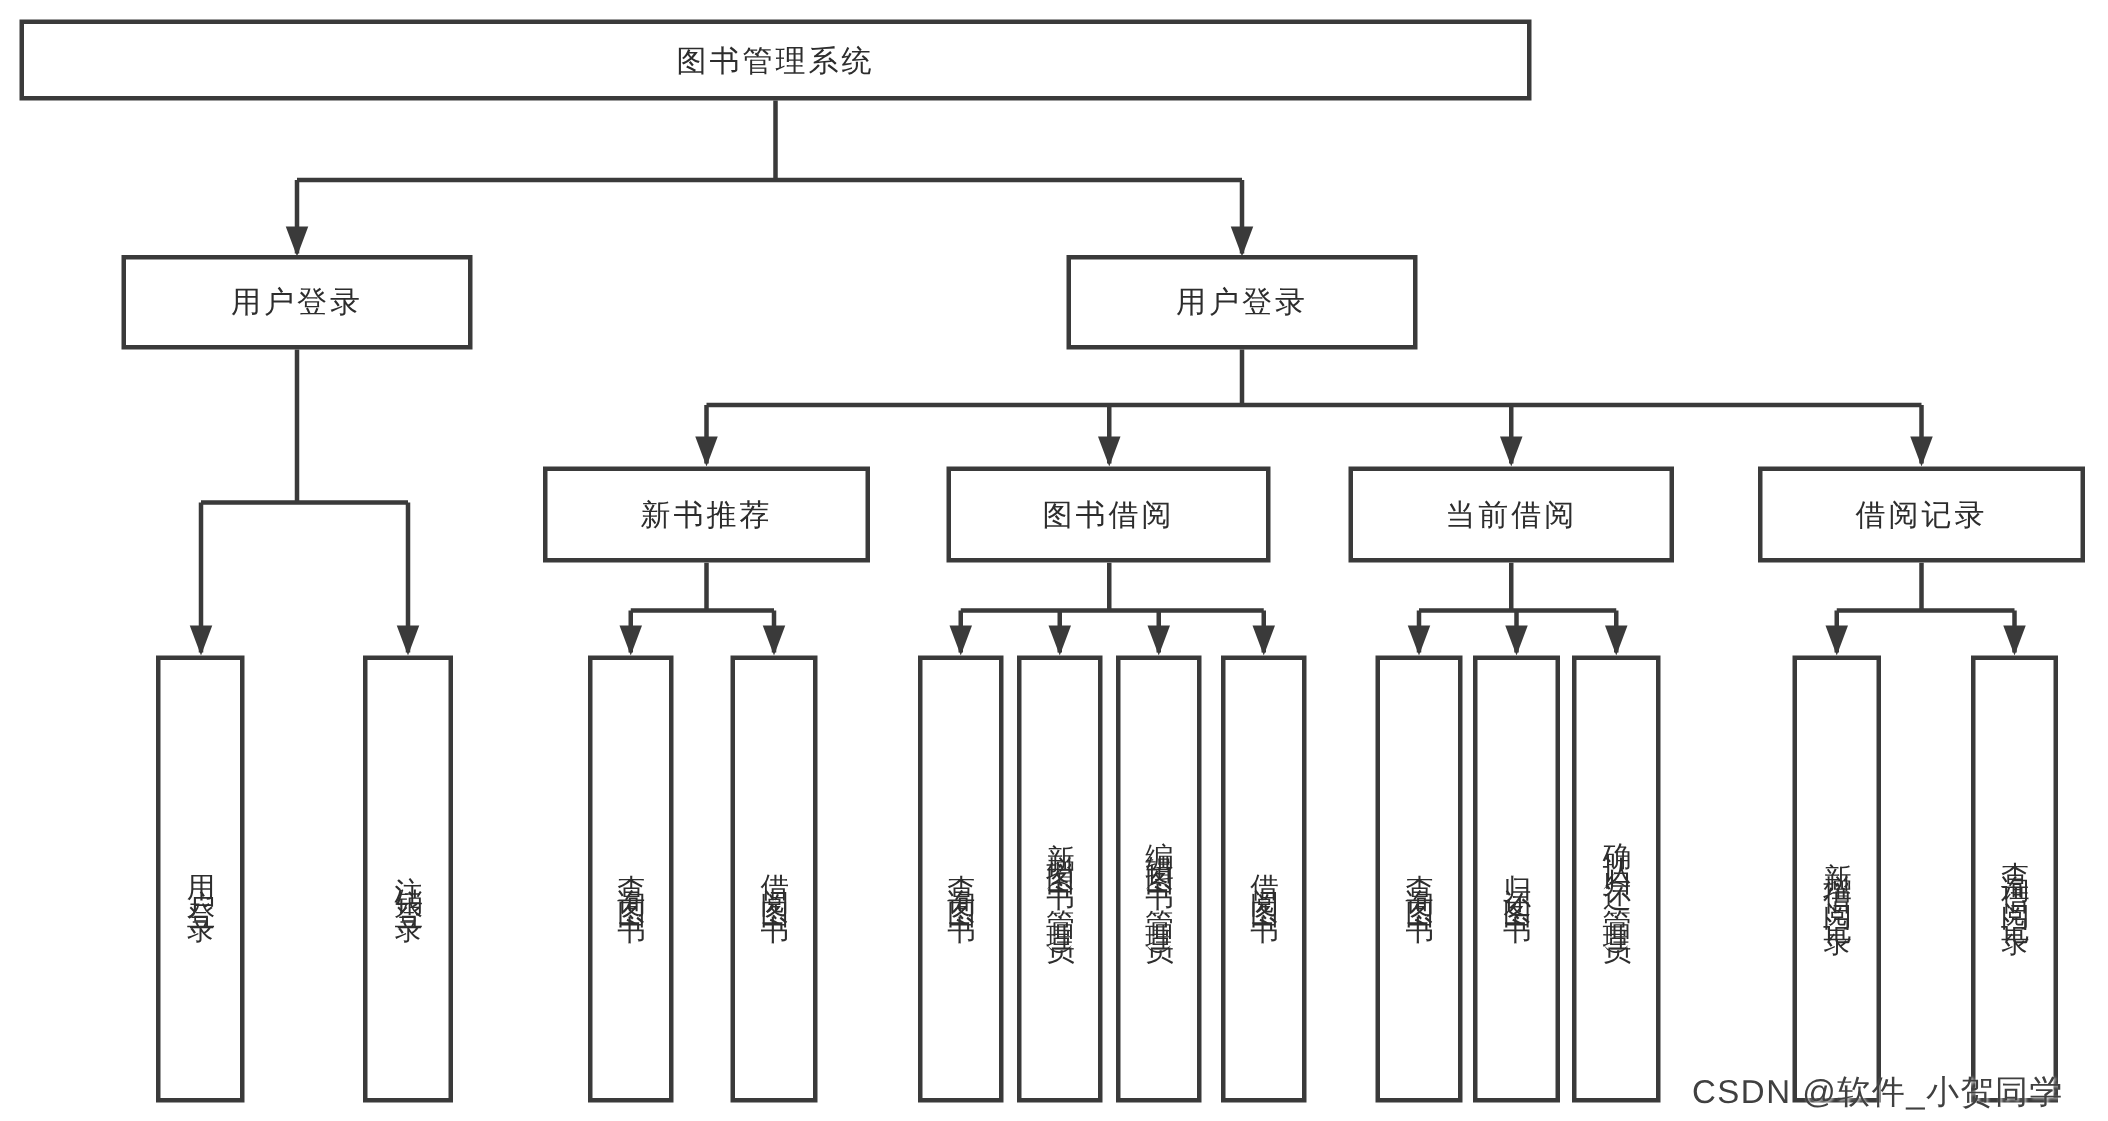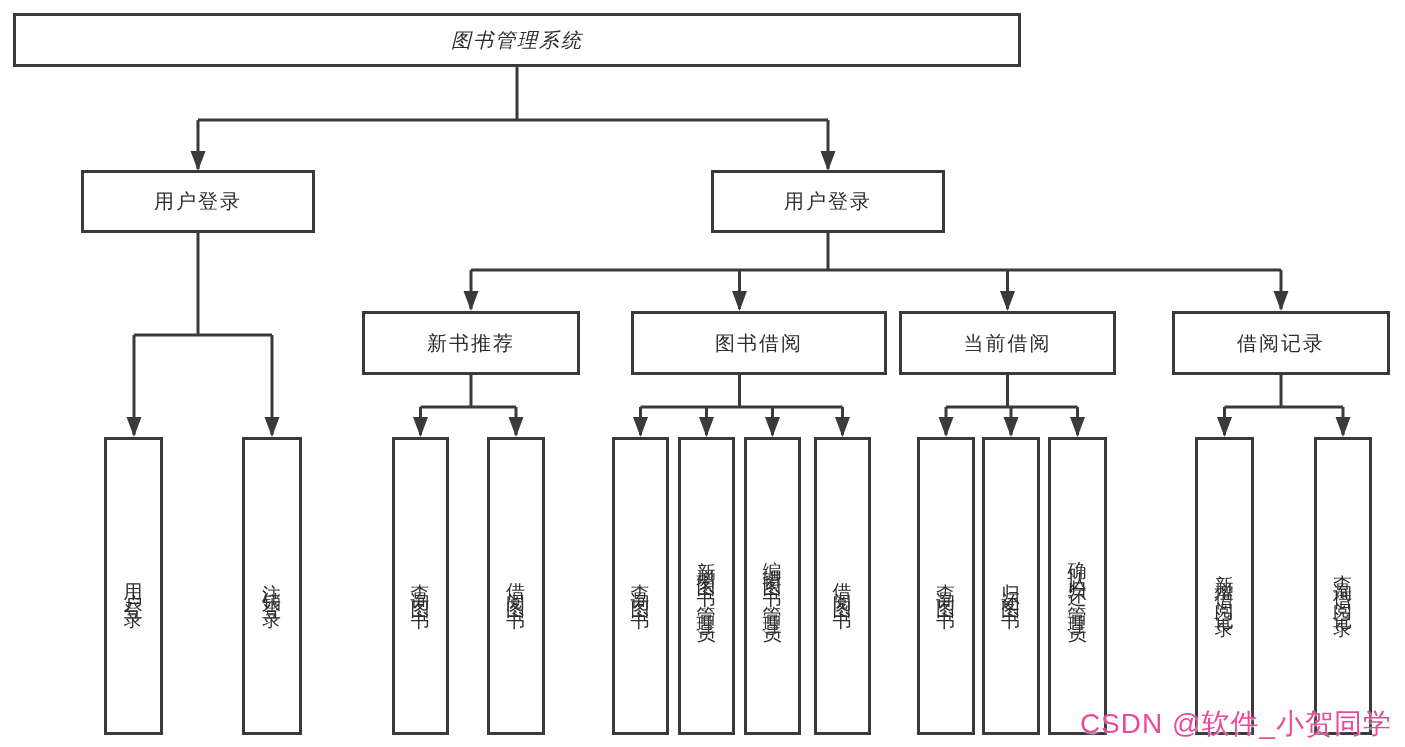--- a/index.html
+++ b/index.html
@@ -37,24 +37,24 @@
   }
   .vnode span {
     writing-mode: vertical-rl;
     text-orientation: mixed;
     font-size: 19px;
     letter-spacing: 9px;
     line-height: 1;
   }
   .watermark {
     position: absolute;
-    right: 13px;
+    right: 29px;
     bottom: 4px;
-    font-size: 28px;
-    color: #ec4899;
+    font-size: 22px;
+    color: #404040;
     letter-spacing: 1px;
     text-shadow: 1px 1px 2px rgba(255,255,255,0.9);
     white-space: nowrap;
   }
 </style>
 </head>
 <body>
 
 <div class="canvas">
 
@@ -90,35 +90,35 @@
       <polygon points="765,417 780,417 772.5,437"></polygon>
       <polygon points="835,417 850,417 842.5,437"></polygon>
       <polygon points="938.5,417 953.5,417 946,437"></polygon>
       <polygon points="1003.5,417 1018.5,417 1011,437"></polygon>
       <polygon points="1070,417 1085,417 1077.5,437"></polygon>
       <polygon points="1217,417 1232,417 1224.5,437"></polygon>
       <polygon points="1335.5,417 1350.5,417 1343,437"></polygon>
     </g>
   </svg>
 
-  <div class="node hnode" style="left:13px; top:13px; width:1008px; height:54px;font-style:italic;">
+  <div class="node hnode" style="left:13px; top:13px; width:1008px; height:54px;">
     <span>图书管理系统</span>
   </div>
 
   <div class="node hnode" style="left:81px; top:170px; width:234px; height:63px;">
     <span>用户登录</span>
   </div>
   <div class="node hnode" style="left:711px; top:170px; width:234px; height:63px;">
     <span>用户登录</span>
   </div>
 
   <div class="node hnode" style="left:362px; top:311px; width:218px; height:64px;text-align:center;">
     <span>新书推荐</span>
   </div>
-  <div class="node hnode" style="left:631px; top:311px; width:256px; height:64px;text-align:center;">
+  <div class="node hnode" style="left:631px; top:311px; width:216px; height:64px;text-align:center;">
     <span>图书借阅</span>
   </div>
   <div class="node hnode" style="left:899px; top:311px; width:217px; height:64px;">
     <span>当前借阅</span>
   </div>
   <div class="node hnode" style="left:1172px; top:311px; width:218px; height:64px;">
     <span>借阅记录</span>
   </div>
 
   <div class="node vnode" style="left:104px; top:437px; width:59px; height:298px;">

